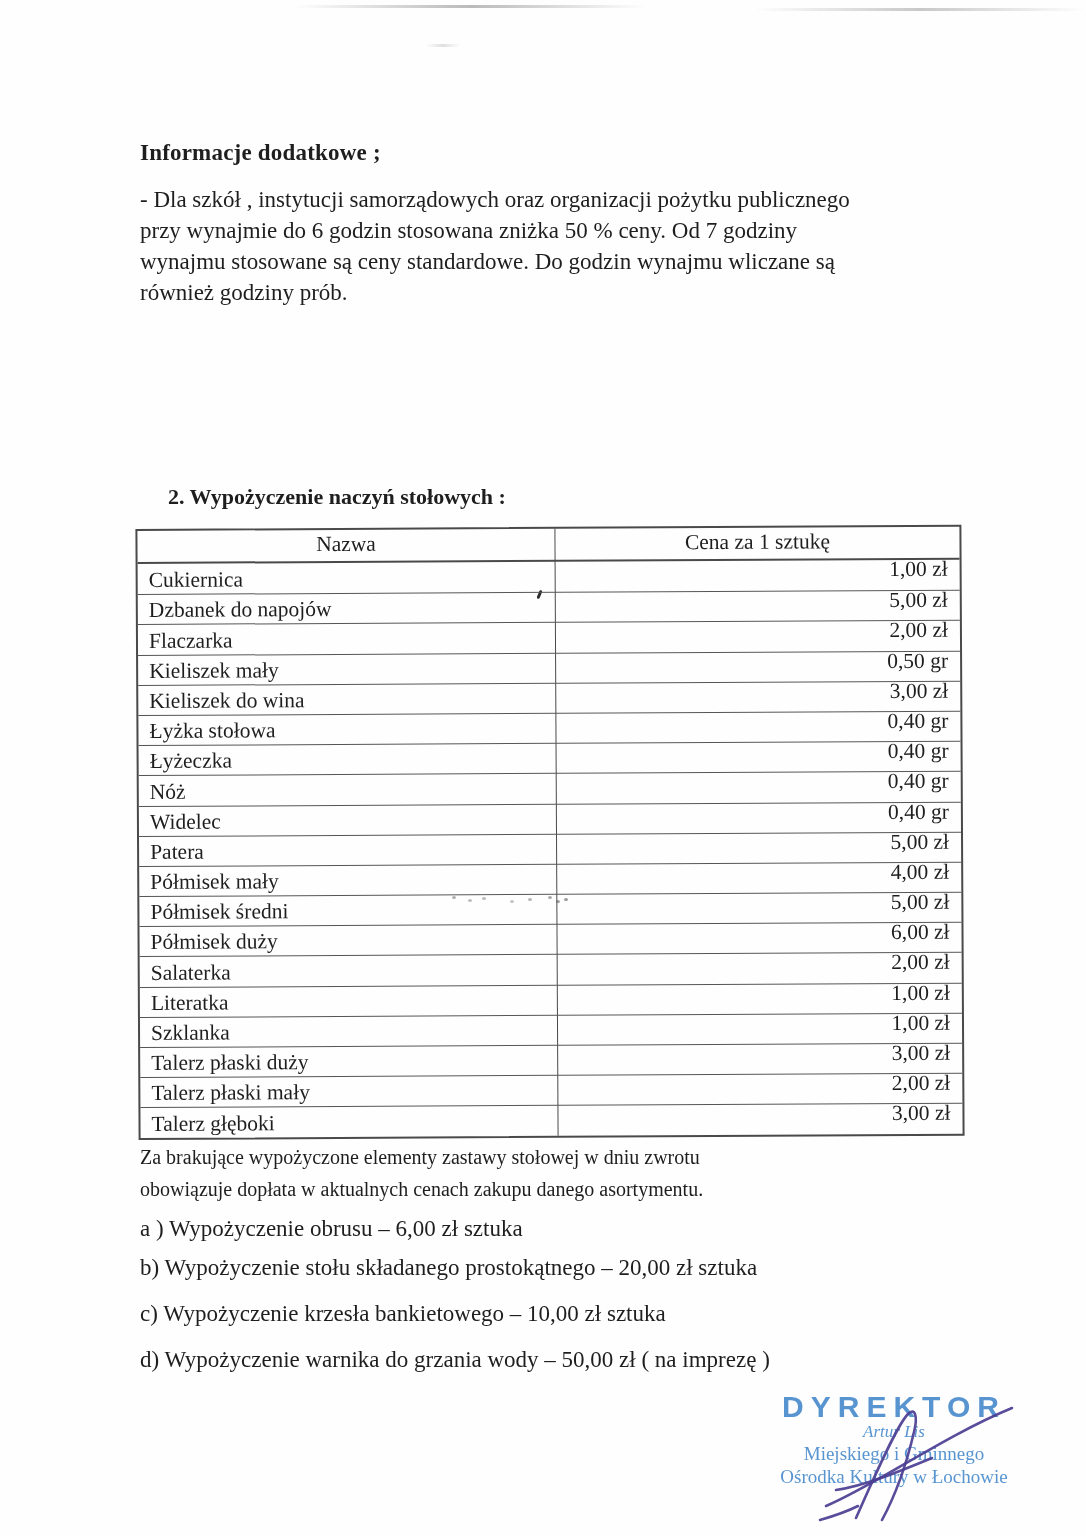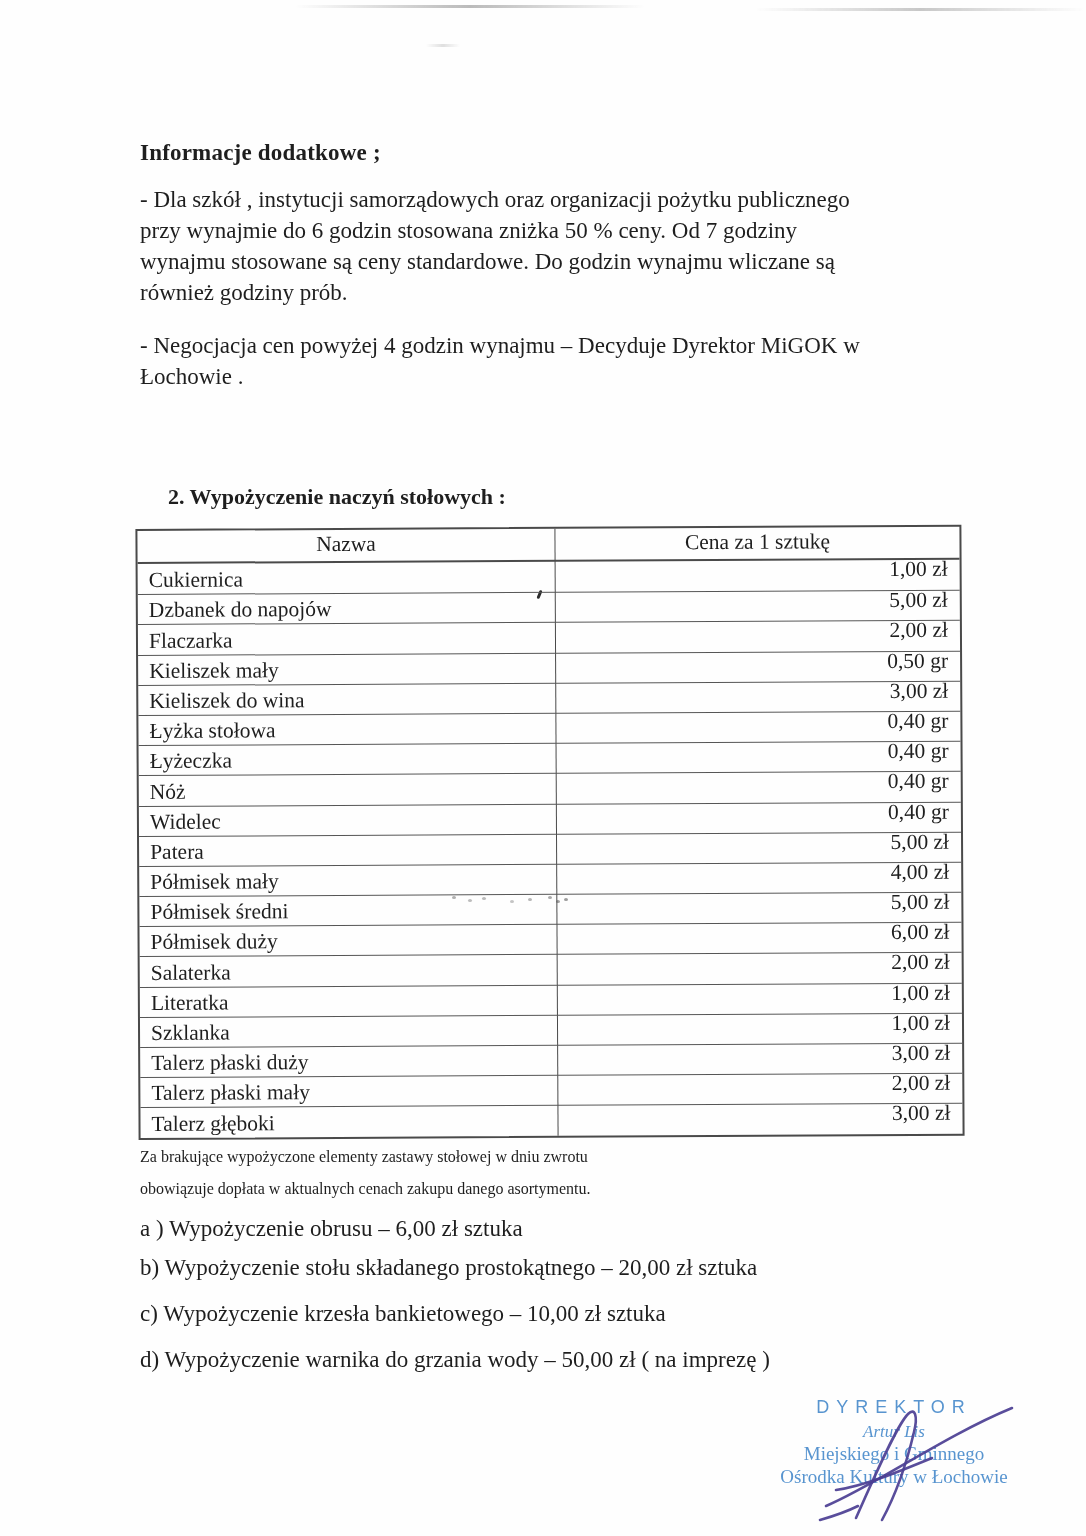--- a/index.html
+++ b/index.html
@@ -70,34 +70,34 @@
     position: relative; height: 31px;
     border-bottom: 2px solid var(--table-line);
   }
   .t-h-name  { position: absolute; left: 0;    width: 417px; text-align: center; top: 2px; }
   .t-h-price { position: absolute; left: 418px; right: 0;    text-align: center; top: 2px; }
   .t-row { position: relative; height: 30.2px; box-sizing: border-box; }
   .t-row + .t-row { border-top: 1px solid #565656; }
   .t-name  { position: absolute; left: 11px; bottom: 1px; white-space: nowrap; }
   .t-price { position: absolute; right: 12px; top: -3px; white-space: nowrap; }
   
-  .note { position: absolute; left: 140px; top: 1141px; width: 840px; font-size: 16px; line-height: 32px; }
+  .note { position: absolute; left: 140px; top: 1141px; width: 840px; font-size: 20px; line-height: 32px; }
   .rental-item { position: absolute; left: 140px; font-size: 23px; white-space: nowrap; }
   .ri-a { top: 1208px; margin-top: 8px; }
   .ri-b { top: 1255px; font-family: Liberation Serif, serif; }
   .ri-c { top: 1301px; }
   .ri-d { top: 1347px; }
   
   .stamp {
     position: absolute; left: 768px; top: 1392px; width: 252px;
     text-align: center; color: var(--stamp-blue); opacity: .92;
   }
   .stamp-title {
     font-family: "Liberation Sans", "DejaVu Sans", sans-serif;
-    font-size: 18px; font-weight: normal; letter-spacing: 7px; line-height: 30px;
+    font-size: 30px; font-weight: bold; letter-spacing: 7px; line-height: 30px;
   }
   .stamp-name { font-size: 17px; font-style: italic; line-height: 20px; }
   .stamp-line { font-size: 19px; line-height: 23px; }
   .signature-svg { position: absolute; left: 812px; top: 1394px; width: 210px; height: 132px; }
   .signature-svg path {
     fill: none; stroke: var(--signature-ink);
     stroke-width: 2.6; stroke-linecap: round; opacity: .92;
   }
 </style>
 </head>
@@ -113,24 +113,20 @@
 
   <div class="h1">Informacje dodatkowe ;</div>
 
   <div class="para p1">
     <div>- Dla szkół , instytucji samorządowych oraz organizacji pożytku publicznego</div>
     <div>przy wynajmie do 6 godzin stosowana zniżka 50 % ceny. Od 7 godziny</div>
     <div>wynajmu stosowane są ceny standardowe. Do godzin wynajmu wliczane są</div>
     <div>również godziny prób.</div>
   </div>
 
-  <div class="para p2">
-    <div>- Negocjacja cen powyżej 4 godzin wynajmu – Decyduje Dyrektor MiGOK w</div>
-    <div>Łochowie .</div>
-  </div>
 
 
   <div class="h2">2.  Wypożyczenie naczyń stołowych :</div>
 
   <div class="price-table">
     <div class="t-header">
       <div class="t-h-name">Nazwa</div>
       <div class="t-h-price">Cena za 1 sztukę</div>
     </div>
     <div class="t-row">

